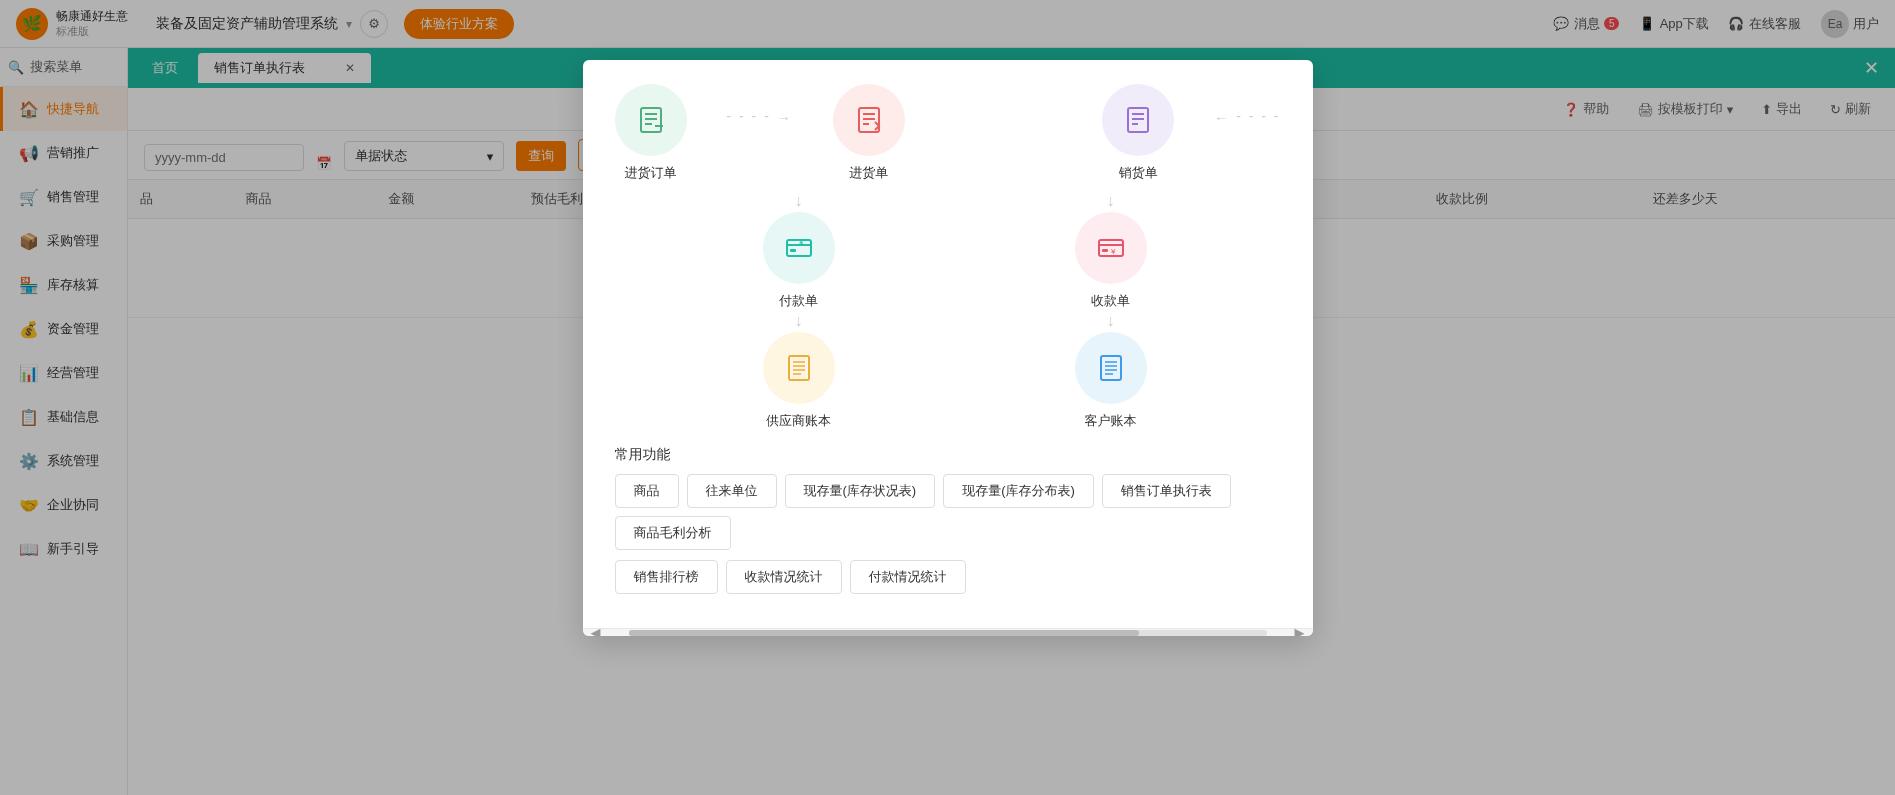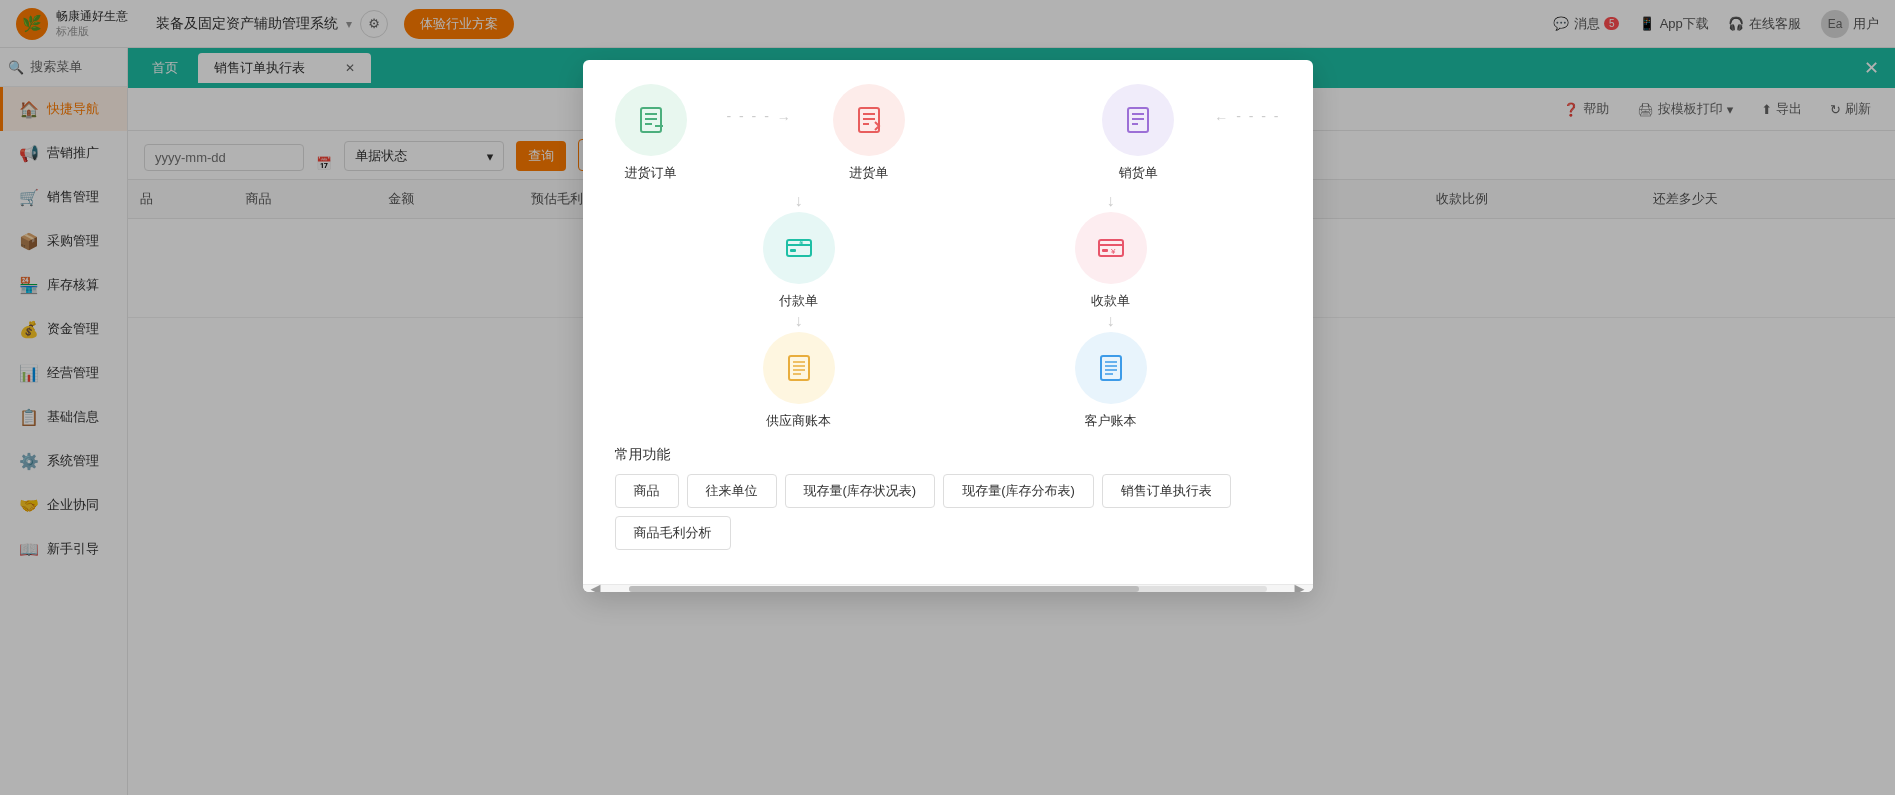--- a/index.html
+++ b/index.html
@@ -369,20 +369,25 @@
 
       <div class="section-title">常用功能</div>
       <div class="function-grid">
         <button class="function-btn">商品</button>
         <button class="function-btn">往来单位</button>
         <button class="function-btn">现存量(库存状况表)</button>
         <button class="function-btn">现存量(库存分布表)</button>
         <button class="function-btn">销售订单执行表</button>
         <button class="function-btn">商品毛利分析</button>
       </div>
+      <div class="function-grid">
+        <button class="function-btn">销售排行榜</button>
+        <button class="function-btn">收款情况统计</button>
+        <button class="function-btn">付款情况统计</button>
+      </div>
     </div>
 
     <div class="modal-scrollbar">
       <span class="modal-scrollbar-arrow">◀</span>
       <div class="modal-scrollbar-track">
         <div class="modal-scrollbar-thumb"></div>
       </div>
       <span class="modal-scrollbar-arrow">▶</span>
     </div>
   </div>

